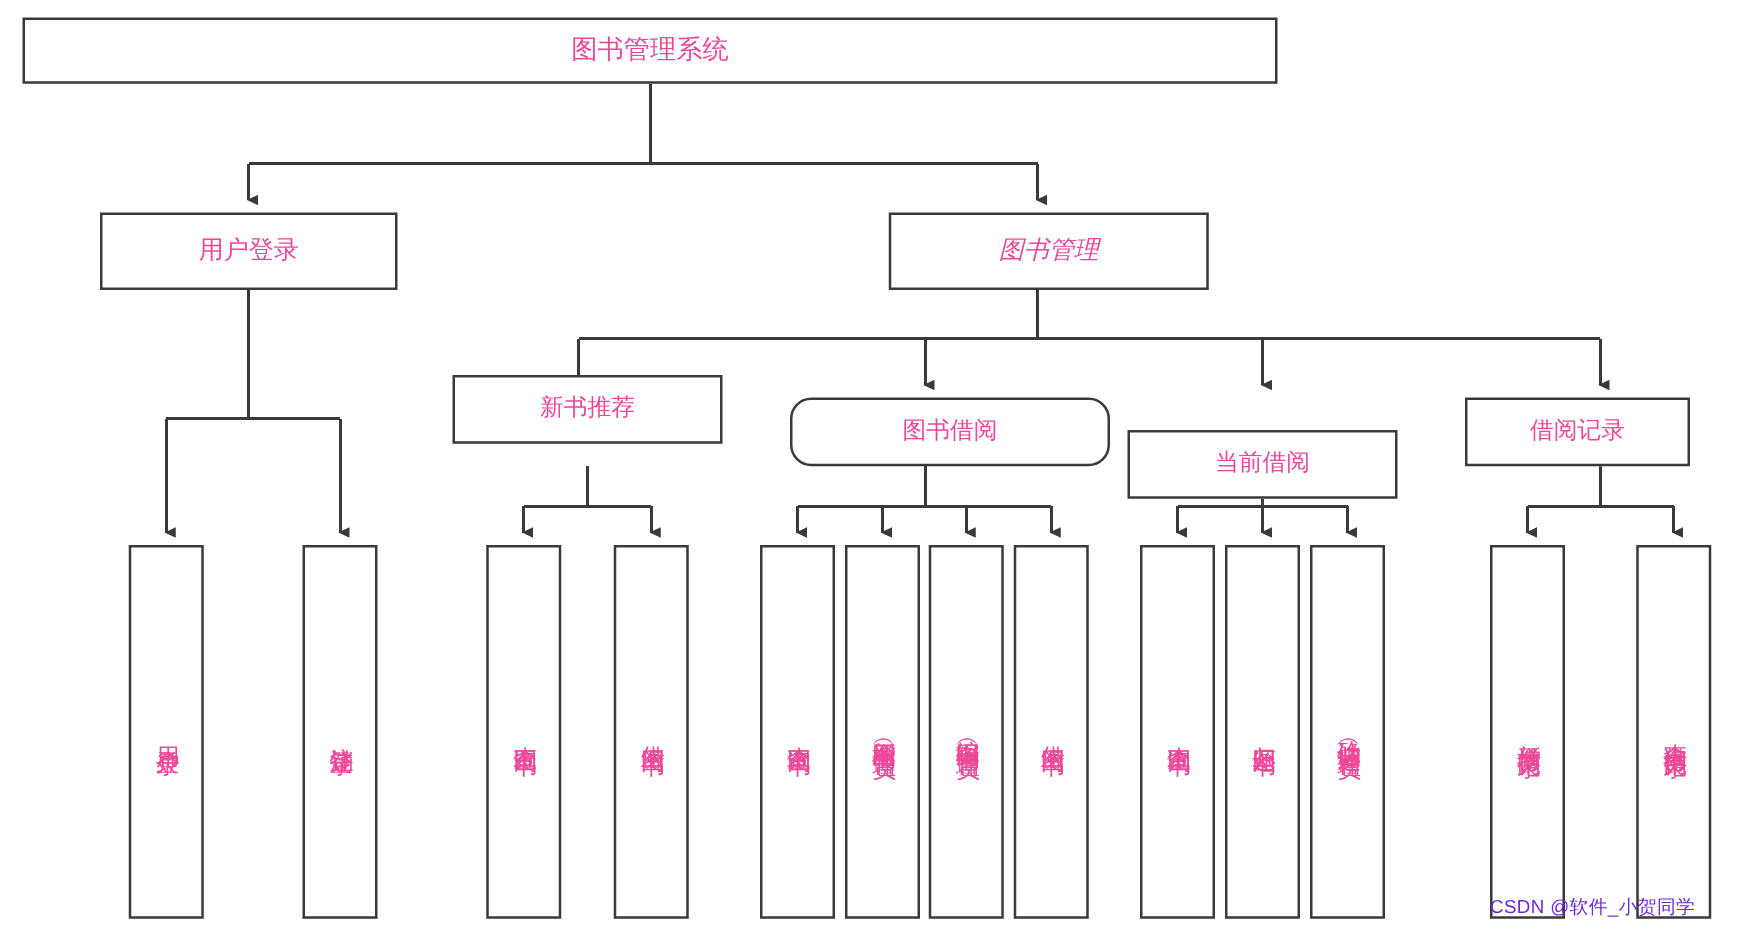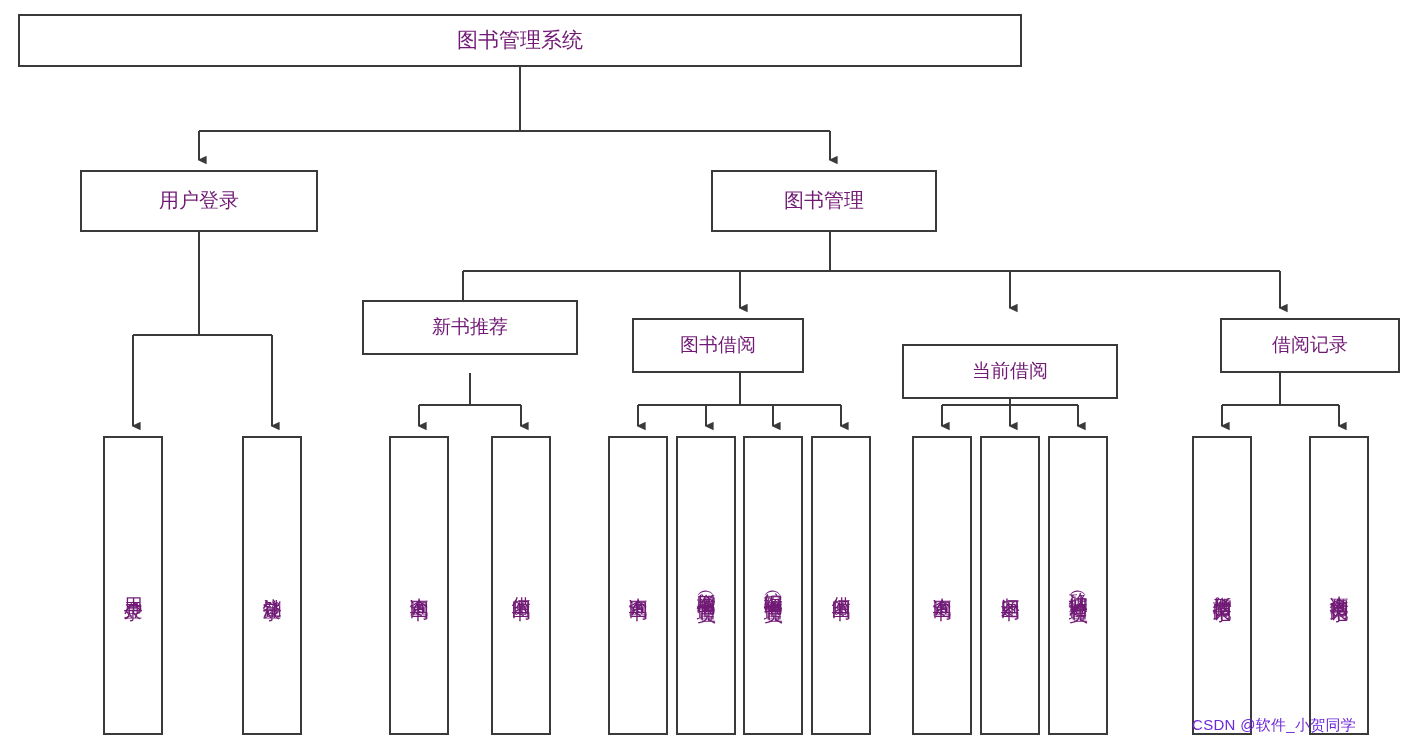--- a/index.html
+++ b/index.html
@@ -23,21 +23,21 @@
     left: 0;
     top: 0;
     width: 1405px;
     height: 747px;
   }
   .node {
     position: absolute;
     box-sizing: border-box;
     border: 2px solid #3a3a3a;
     background: #ffffff;
-    color: #701a75;
+    color: #ec4899;
     display: flex;
     align-items: center;
     justify-content: center;
     text-align: center;
     line-height: 1.18;
   }
   .node.horizontal {
     writing-mode: horizontal-tb;
   }
   .node.vertical {
@@ -126,34 +126,34 @@
     </g>
   </svg>
 
   <div class="node horizontal title-node" style="left:18px; top:14px; width:1004px; height:53px;">
     <span class="node-label">图书管理系统</span>
   </div>
 
   <div class="node horizontal level2-node" style="left:80px; top:170px; width:238px; height:62px;">
     <span class="node-label">用户登录</span>
   </div>
-  <div class="node horizontal level2-node" style="left:711px; top:170px; width:226px; height:62px;">
+  <div class="node horizontal level2-node" style="left:711px; top:170px; width:256px; height:62px;font-style:italic;">
     <span class="node-label">图书管理</span>
   </div>
 
   <div class="node horizontal level3-node" style="left:362px; top:300px; width:216px; height:55px;">
     <span class="node-label">新书推荐</span>
   </div>
-  <div class="node horizontal level3-node" style="left:632px; top:318px; width:172px; height:55px;">
+  <div class="node horizontal level3-node" style="left:632px; top:318px; width:256px; height:55px;border-radius:17px;">
     <span class="node-label">图书借阅</span>
   </div>
   <div class="node horizontal level3-node" style="left:902px; top:318px; width:216px; height:55px;margin-top:26px;">
     <span class="node-label">当前借阅</span>
   </div>
-  <div class="node horizontal level3-node" style="left:1172px; top:318px; width:180px; height:55px;margin-left:48px;">
+  <div class="node horizontal level3-node" style="left:1172px; top:318px; width:180px; height:55px;">
     <span class="node-label">借阅记录</span>
   </div>
 
   <div class="node vertical leaf-node" style="left:103px; top:436px; width:60px; height:299px;">
     <span class="node-label">用户登录</span>
   </div>
   <div class="node vertical leaf-node" style="left:242px; top:436px; width:60px; height:299px;">
     <span class="node-label">注销登录</span>
   </div>
 

